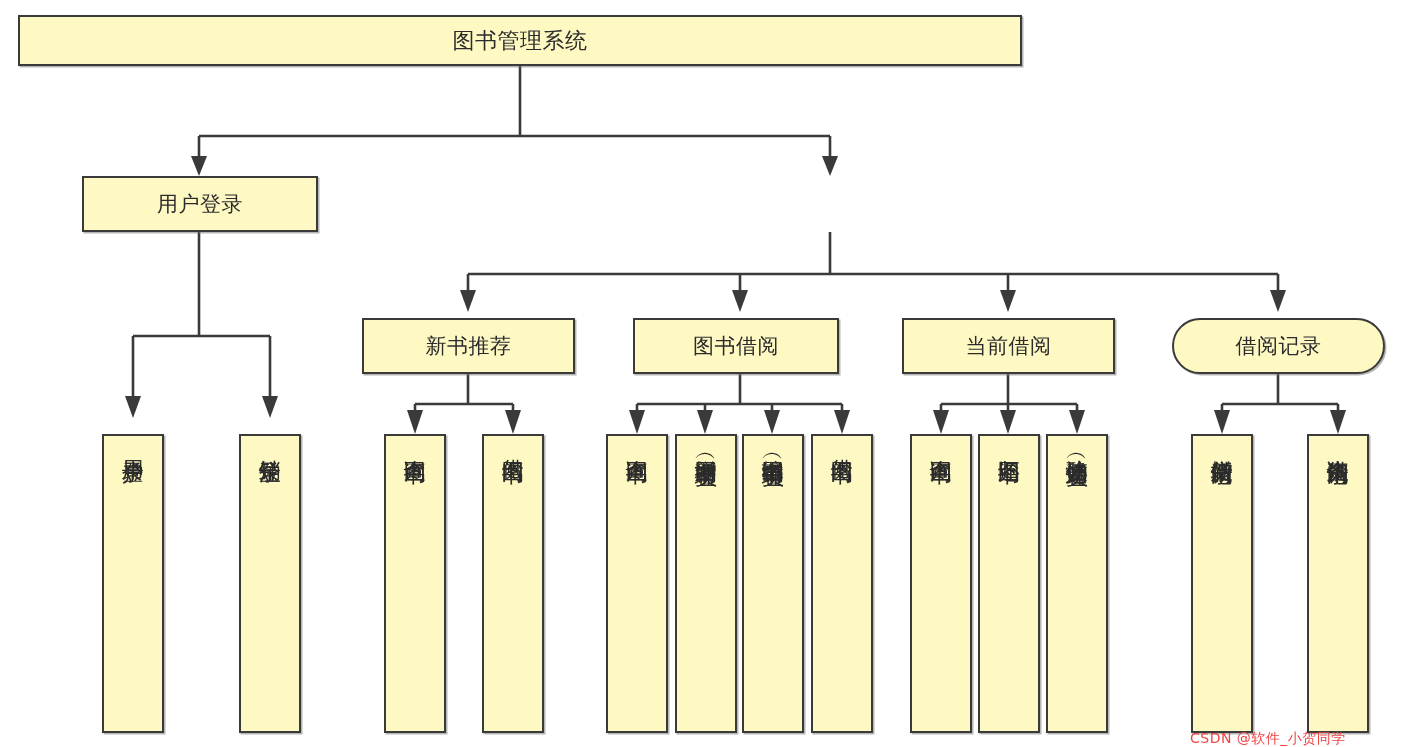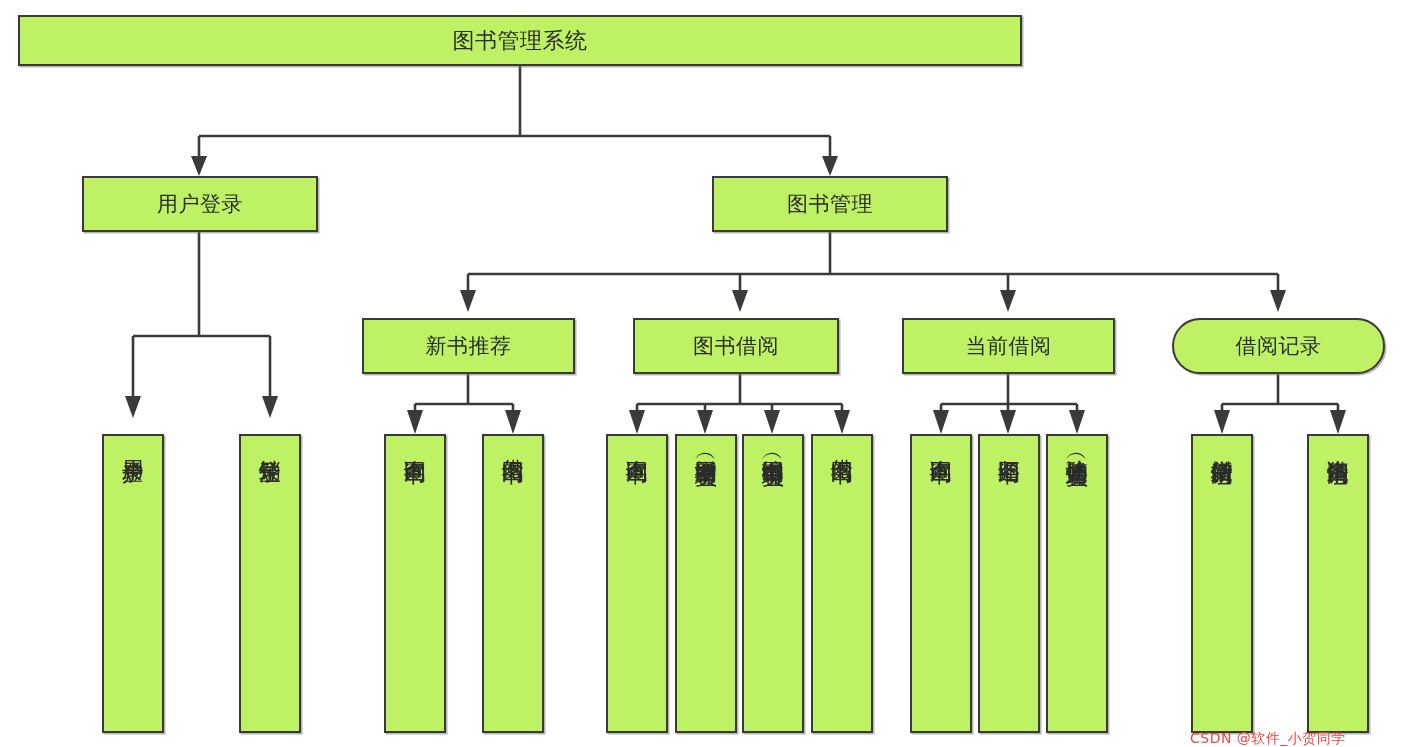--- a/index.html
+++ b/index.html
@@ -15,21 +15,21 @@
     position: relative;
     width: 1405px;
     height: 747px;
     background: #ffffff;
     overflow: hidden;
   }
   .node {
     position: absolute;
     box-sizing: border-box;
     border: 2px solid #3a3a3a;
-    background: #bef264;
+    background: #fef9c3;
     color: #2b2b2b;
     display: flex;
     align-items: center;
     justify-content: center;
     text-align: center;
     box-shadow: 1.5px 1.5px 0 0 rgba(120,120,120,0.55);
   }
   .node .lbl {
     display: block;
     line-height: 1.08;
@@ -149,23 +149,20 @@
   </svg>
 
   <div class="node h root" style="left:18px; top:15px; width:1004px; height:51px;">
     <span class="lbl">图书管理系统</span>
   </div>
 
   <div class="node h" style="left:82px; top:176px; width:236px; height:56px;">
     <span class="lbl">用户登录</span>
   </div>
 
-  <div class="node h" style="left:712px; top:176px; width:236px; height:56px;">
-    <span class="lbl">图书管理</span>
-  </div>
 
   <div class="node h" style="left:362px; top:318px; width:213px; height:56px;">
     <span class="lbl">新书推荐</span>
   </div>
 
   <div class="node h" style="left:633px; top:318px; width:206px; height:56px;">
     <span class="lbl">图书借阅</span>
   </div>
 
   <div class="node h" style="left:902px; top:318px; width:213px; height:56px;">

